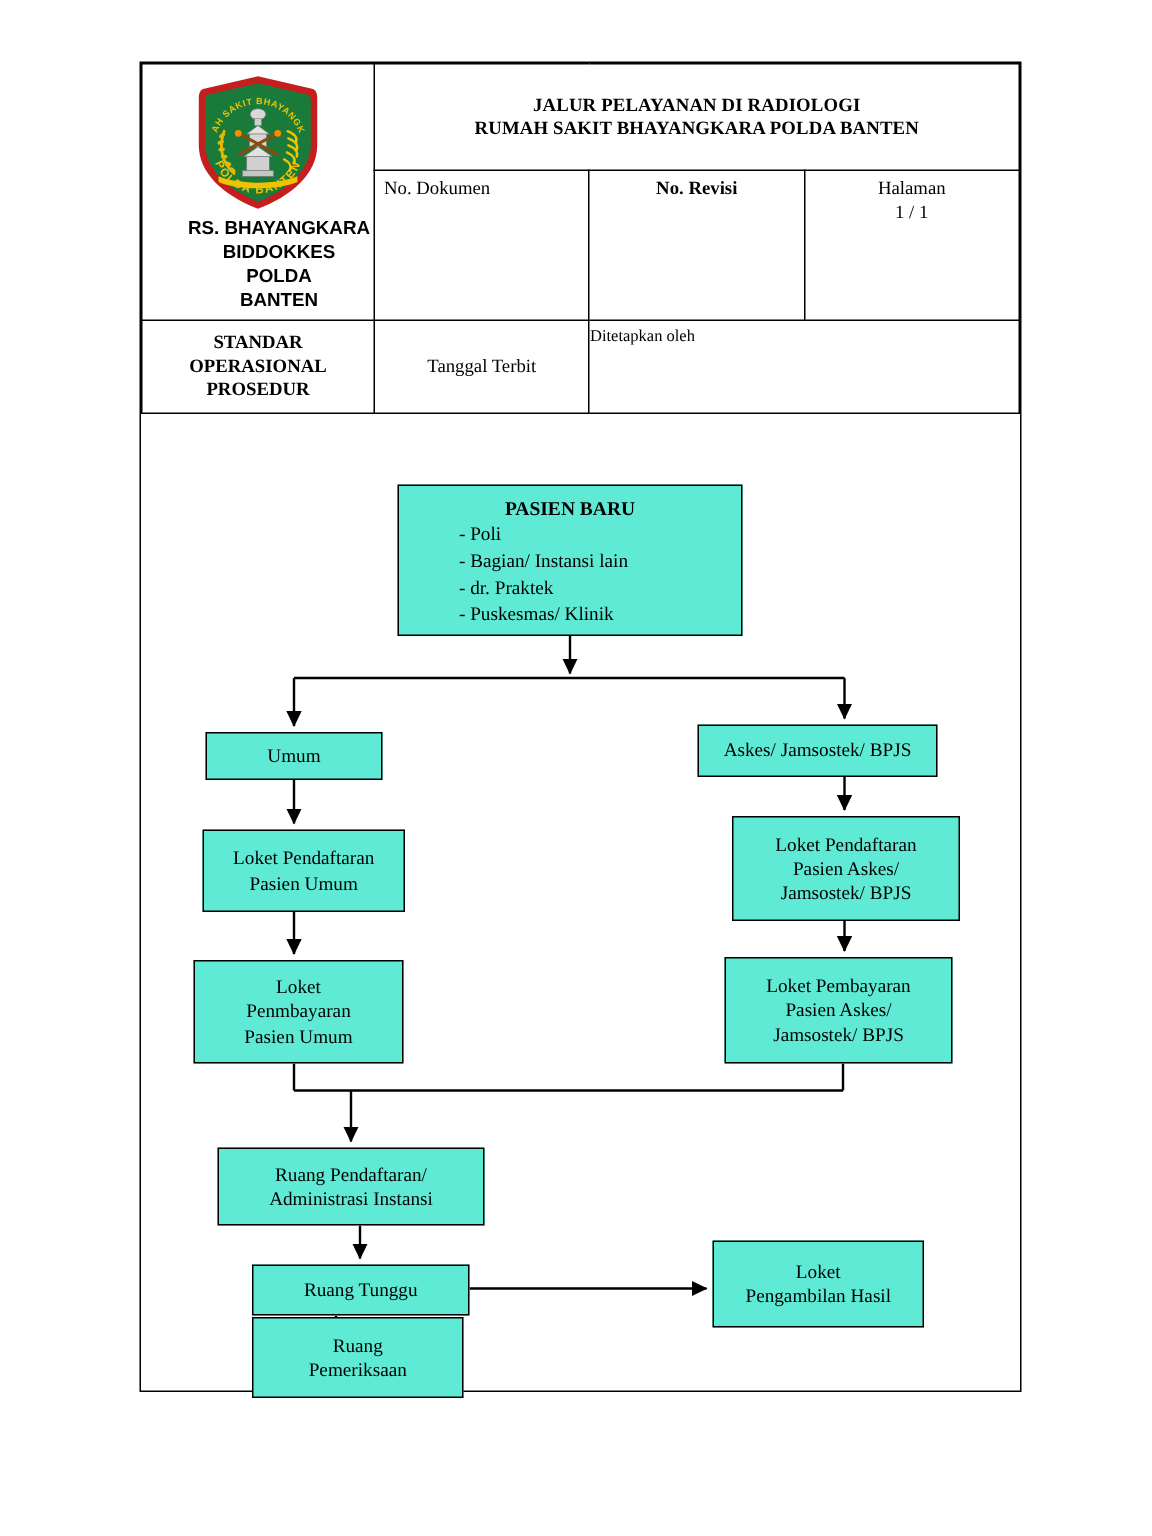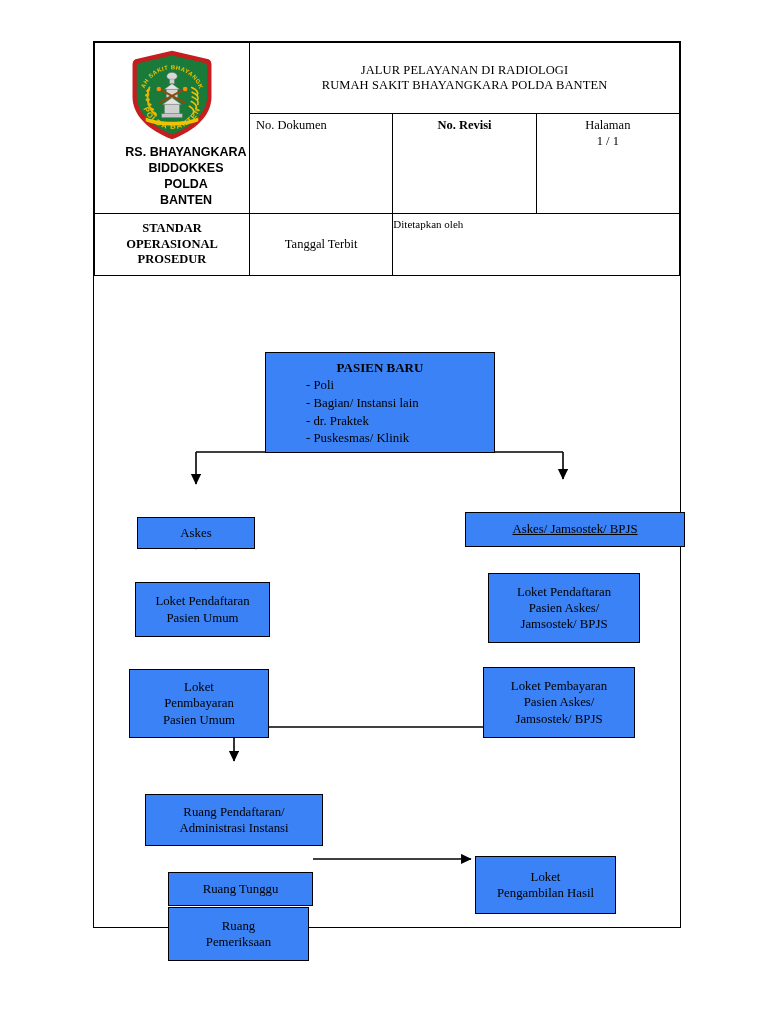--- a/index.html
+++ b/index.html
@@ -47,21 +47,21 @@
     width: 155px;
     text-align: center;
     vertical-align: top !important;
     padding-top: 3px !important;
   }
   .cell-title {
     text-align: center;
     vertical-align: middle !important;
   }
   .title-line {
-    font-weight: normal;
+    font-weight: bold;
     font-size: 12.5px;
     letter-spacing: 0.1px;
     line-height: 1.22;
     padding: 7px 4px 7px 4px;
   }
   .title-line span { display: block; }
 
   .cell-nodok  { width: 150px; height: 100px; }
   .cell-norev  { width: 163px; font-weight: bold; }
   .cell-halaman{ }
@@ -126,30 +126,29 @@
     position: absolute;
     left: 0;
     top: 0;
     width: 588px;
     height: 666px;
   }
 
   .node {
     position: absolute;
     border: 1.6px solid #000;
-    background: #3b82f6;
+    background: #5eead4;
     box-sizing: border-box;
     display: flex;
     align-items: center;
     justify-content: center;
     text-align: center;
     font-size: 12.8px;
     line-height: 1.26;
     z-index: 2;
-    margin-top: 29px;
   }
   .node .inner { width: 100%; padding: 0 4px; }
   .node .inner span { display: block; }
 
   
   #node-pasien-baru {
     left: 171px;
     top: 60px;
     width: 230px;
     height: 101px;
@@ -165,21 +164,21 @@
     margin-bottom: 1px;
   }
   #node-pasien-baru .li {
     display: block;
     text-align: left;
     padding-left: 40px;
     line-height: 1.38;
   }
 
   #node-umum          { left: 43px;  top: 225px; width: 118px; height: 32px; }
-  #node-askes         { left: 371px; top: 220px; width: 220px; height: 35px; text-decoration: underline; }
+  #node-askes         { left: 371px; top: 220px; width: 160px; height: 35px; }
   #node-loket-daftar-umum   { left: 41px;  top: 290px; width: 135px; height: 55px; }
   #node-loket-daftar-askes  { left: 394px; top: 281px; width: 152px; height: 70px; }
   #node-loket-bayar-umum    { left: 35px;  top: 377px; width: 140px; height: 69px; }
   #node-loket-bayar-askes   { left: 389px; top: 375px; width: 152px; height: 71px; }
   #node-ruang-pendaftaran   { left: 51px;  top: 502px; width: 178px; height: 52px; justify-content: center; }
   #node-ruang-tunggu        { left: 74px;  top: 580px; width: 145px; height: 34px; }
   #node-ruang-pemeriksaan   { left: 74px;  top: 615px; width: 141px; height: 54px; }
   #node-loket-hasil         { left: 381px; top: 564px; width: 141px; height: 58px; }
 </style>
 </head>
@@ -335,21 +334,21 @@
         <span class="hd">PASIEN BARU</span>
         <span class="li">- Poli</span>
         <span class="li">- Bagian/ Instansi lain</span>
         <span class="li">- dr. Praktek</span>
         <span class="li">- Puskesmas/ Klinik</span>
       </div>
     </div>
 
     <div class="node" id="node-umum">
       <div class="inner">
-        <span>Askes</span>
+        <span>Umum</span>
       </div>
     </div>
 
     <div class="node" id="node-askes">
       <div class="inner">
         <span>Askes/ Jamsostek/ BPJS</span>
       </div>
     </div>
 
     <div class="node" id="node-loket-daftar-umum">

